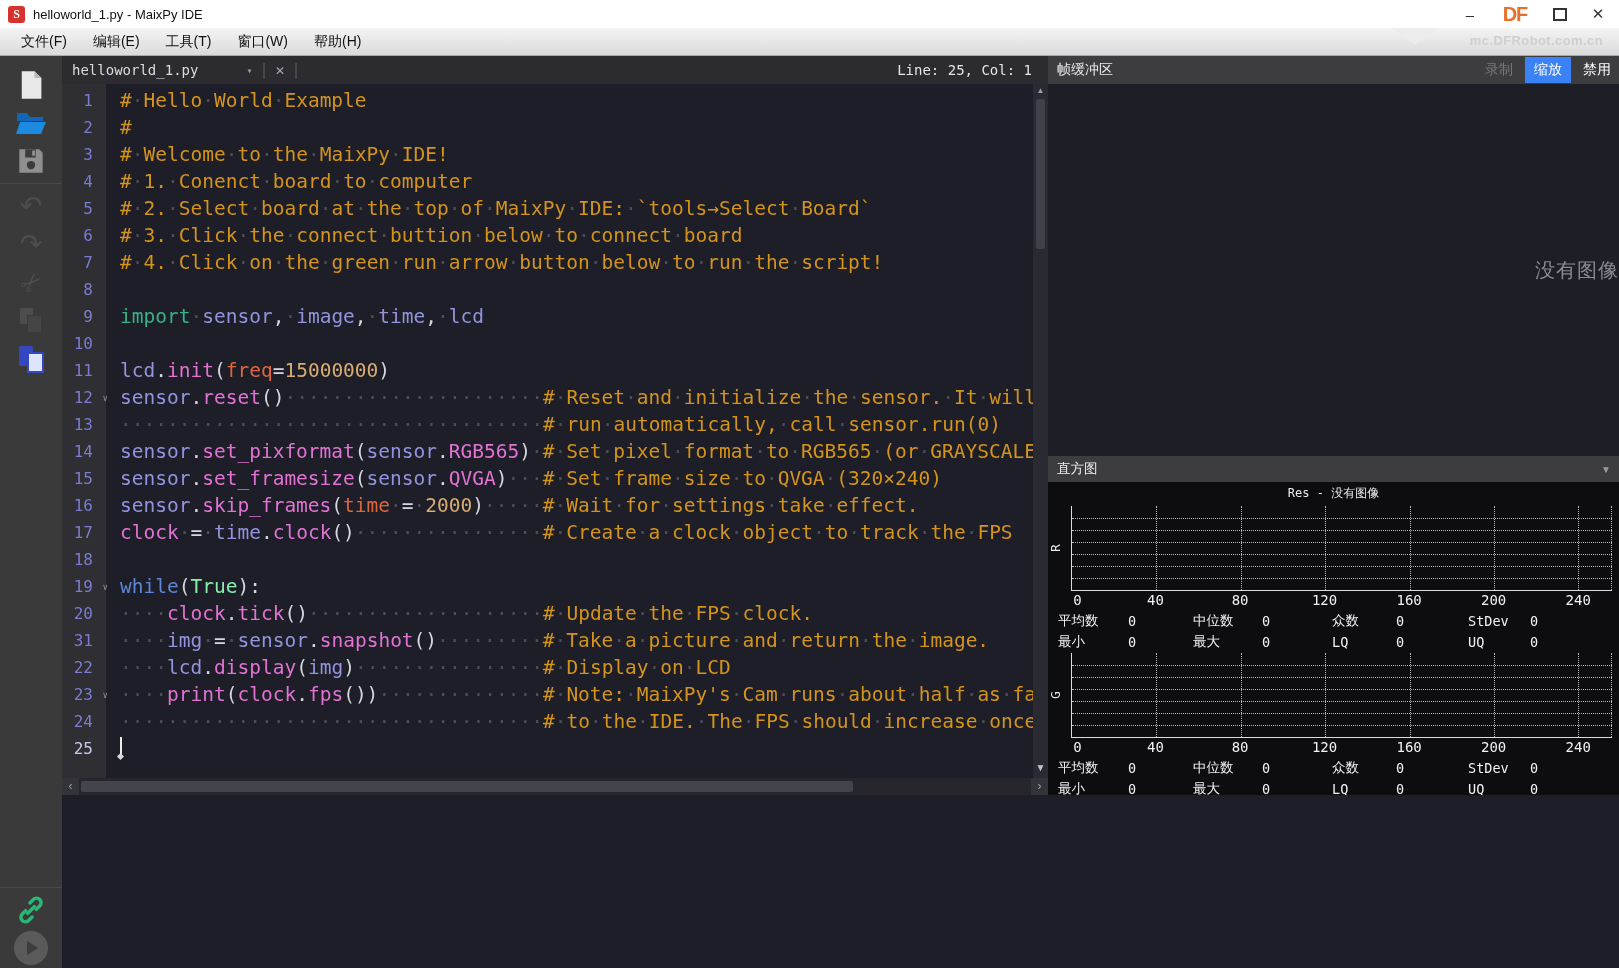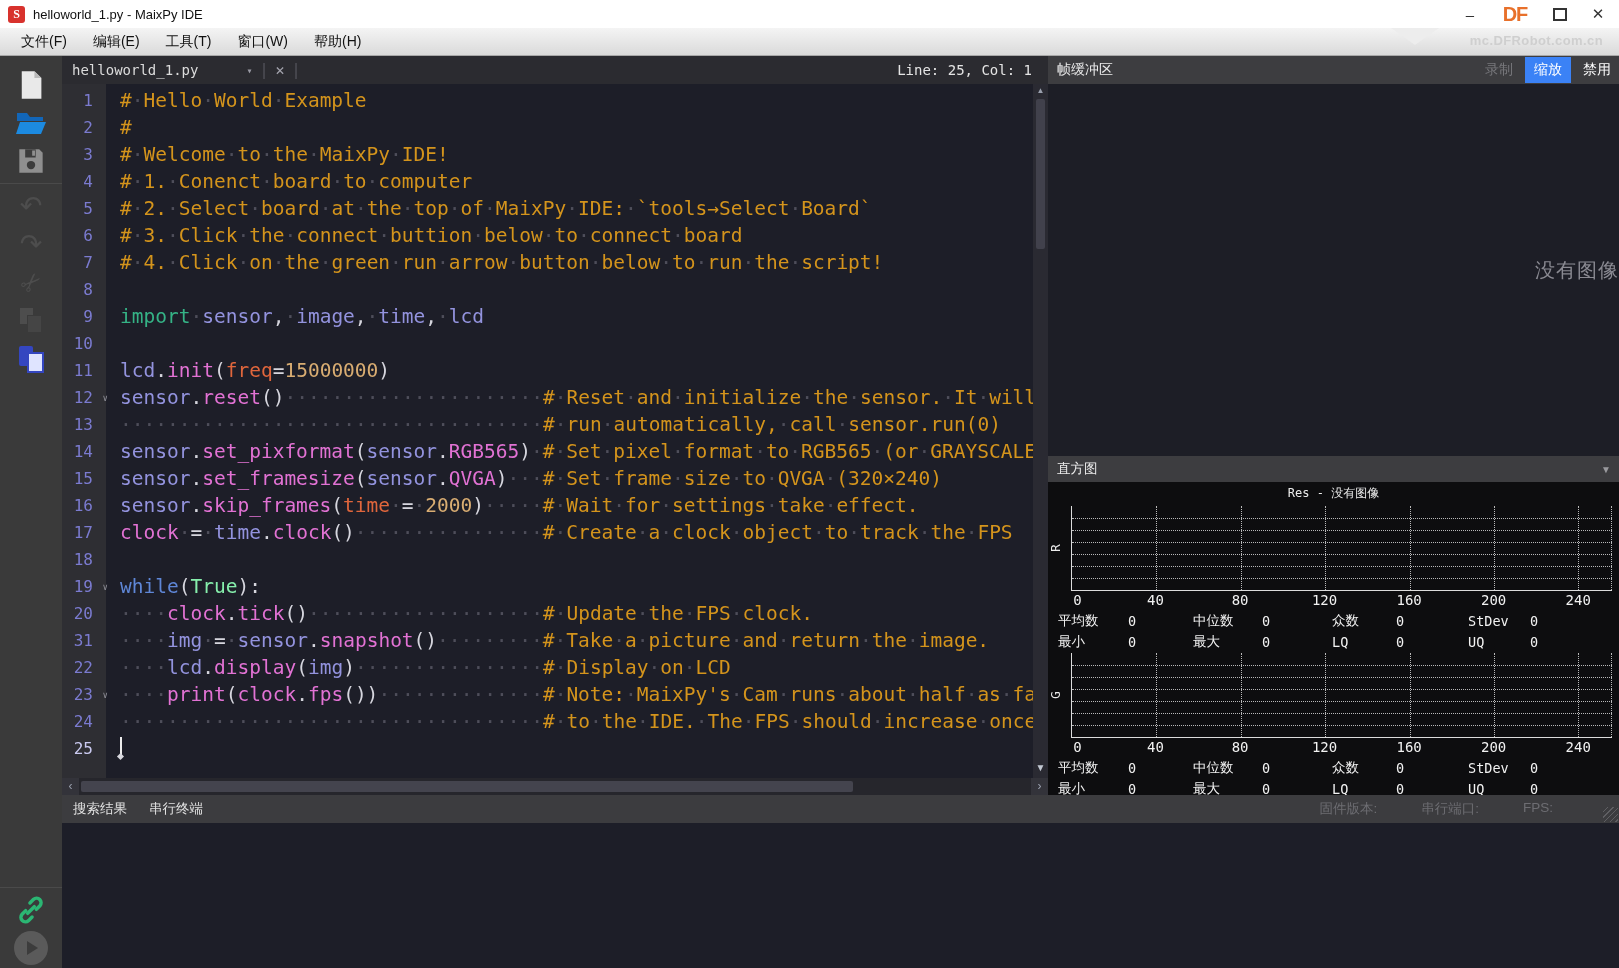--- a/index.html
+++ b/index.html
@@ -417,26 +417,14 @@
                   <span>0</span>
                   <span>UQ</span>
                   <span>0</span>
                 </div>
               </div>
             </div>
         </div>
       </div>
     </div>
 
-    <div class="statusbar">
-      <span style="display:flex">
-          <span class="sb-tab">搜索结果</span>
-          <span class="sb-tab">串行终端</span>
-        </span>
-      <span class="sb-right">
-          <span>固件版本:</span>
-          <span>串行端口:</span>
-          <span>FPS:</span>
-        </span>
-      <span class="grip"></span>
-    </div>
   </div>
 </div>
 
 </body></html>

